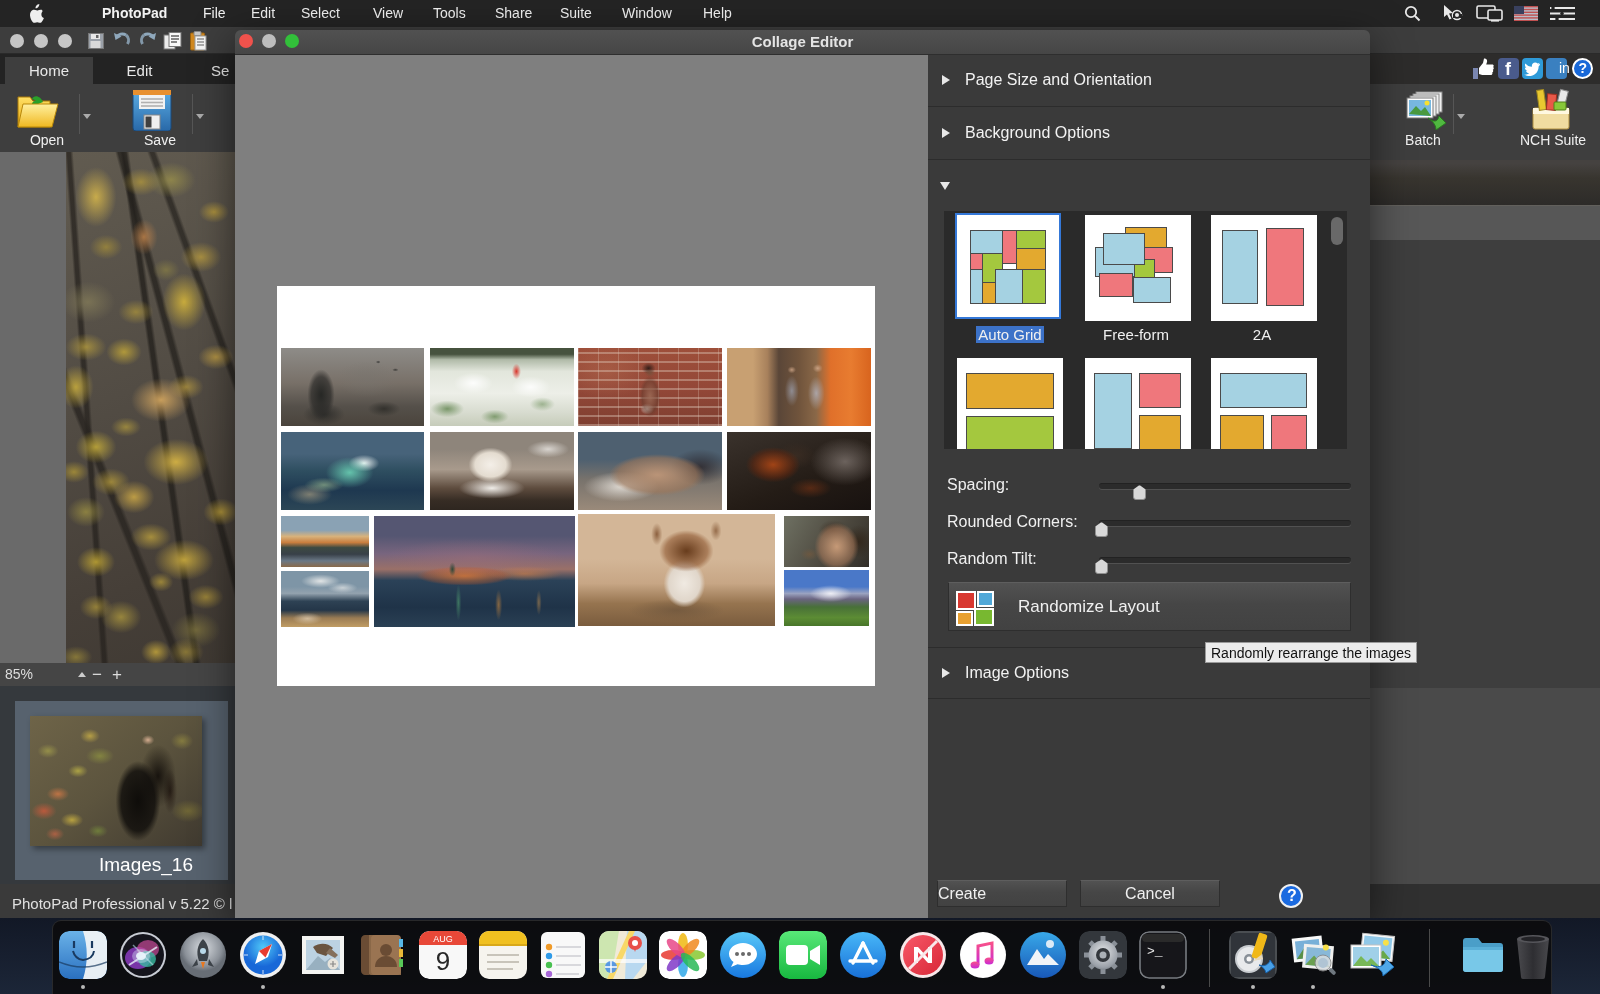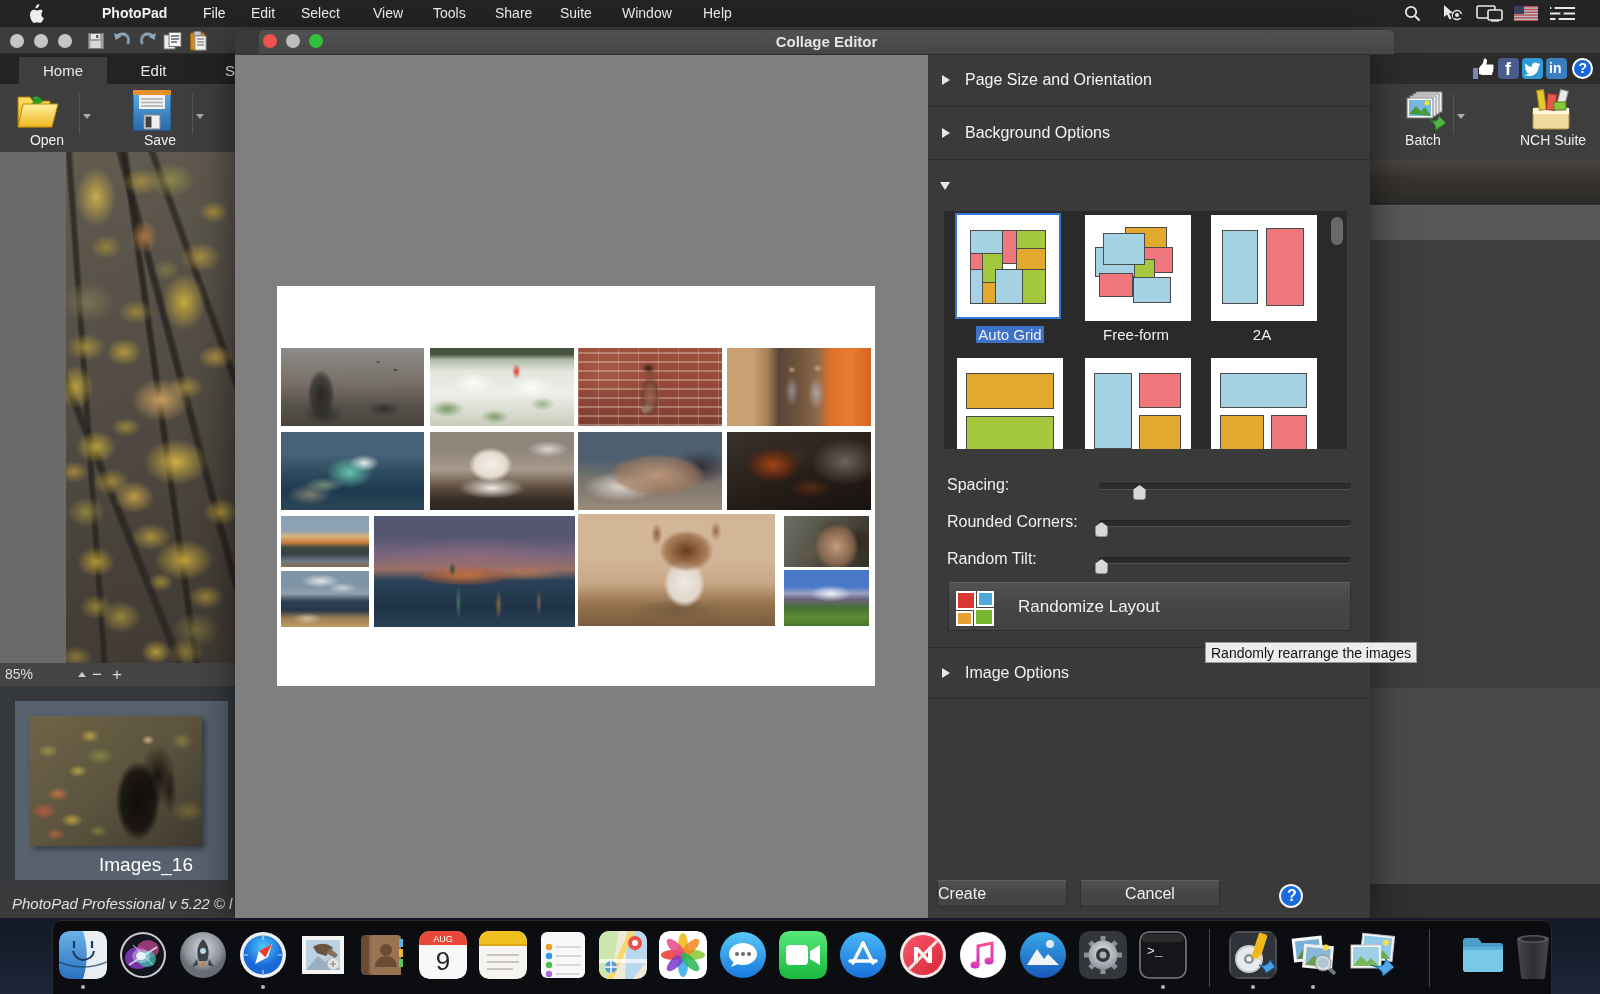--- a/index.html
+++ b/index.html
@@ -8,41 +8,41 @@
 
 
 #menubar { left:0; top:0; width:1600px; height:27px; background:#242424; color:#f2f2f2; font-size:14px; }
 #menubar .mi { position:absolute; top:5px;margin-left:36px; }
 
 
 #mainwin { left:0; top:27px; width:1600px; height:903px; background:#3e3e3e; }
 #titlebar { left:0; top:1px; width:1600px; height:26px; background:#3d3d3d; border-bottom:1px solid #2a2a2a; }
 .tl { position:absolute; top:6px; width:14px; height:14px; border-radius:50%; }
 #tabbar { left:0; top:27px; width:460px; height:30px; background:#232323; }
-.tab { position:absolute; top:3px; height:27px; color:#e8e8e8; font-size:15px; text-align:center; line-height:27px;margin-left:14px; }
+.tab { position:absolute; top:3px; height:27px; color:#e8e8e8; font-size:15px; text-align:center; line-height:27px; }
 .tab.active { background:#3e3e3e; }
 #toolbar { left:0; top:57px; width:460px; height:68px; background:#3e3e3e; }
 #canvasL { left:0; top:125px; width:460px; height:511px; background:#6a6a6a; }
 #autumn { left:66px; top:0; width:394px; height:511px; }
 #zoombar { left:0; top:636px; width:460px; height:23px; background:#454545; color:#ddd; font-size:14px; }
 #thumbpanel { left:0; top:659px; width:460px; height:198px; background:#35393d; }
-#statusbar { left:0; top:857px; width:460px; height:46px; background:#3a3a3a; color:#e0e0e0; font-size:15px;font-style:italic; }
+#statusbar { left:0; top:857px; width:460px; height:46px; background:#3a3a3a; color:#e0e0e0; font-size:15px; }
 
 
 #socialbar { left:1368px; top:27px; width:232px; height:30px; background:#2d2c2b; }
 #toolbarR { left:1368px; top:57px; width:232px; height:68px; background:#3e3e3e; }
 #stripR1 { left:1368px; top:133px; width:232px; height:45px; background:linear-gradient(180deg,#454240 0 8%,#38352f 40%,#2d2b29); }
 #rowR { left:1368px; top:178px; width:232px; height:35px; background:#575757; border-top:1px solid #62605c; }
 #listR { left:1368px; top:213px; width:232px; height:448px; background:#484848; color:#ececec; font-size:15px; border-top:1px solid #555; }
 #listR2 { left:1368px; top:661px; width:232px; height:196px; background:#4a4a4a; }
 #stripR2 { left:1368px; top:857px; width:232px; height:36px; background:#303030; }
 
 
 #collwin { left:235px; top:30px; width:1135px; height:888px; background:#3a3a3a; border-radius:6px 6px 0 0; box-shadow:0 10px 40px rgba(0,0,0,.55); }
-#colltitle { left:0; top:0; width:1135px; height:25px; background:linear-gradient(180deg,#515151,#464646); border-radius:6px 6px 0 0; border-bottom:1px solid #2e2e2e;margin-left:24px; }
+#colltitle { left:0; top:0; width:1135px; height:25px; background:linear-gradient(180deg,#515151,#464646); border-radius:6px 6px 0 0; border-bottom:1px solid #2e2e2e; }
 #collcanvas { left:0; top:25px; width:693px; height:863px; background:#7f7f7f; }
 #page { left:42px; top:231px; width:598px; height:400px; background:#fff; }
 .ph { position:absolute; }
 
 
 #panel { left:693px; top:25px; width:442px; height:863px; background:#3a3a3a; color:#f0f0f0; }
 .hdr { position:absolute; left:0; width:442px; font-size:16px; color:#f2f2f2; }
 .tri-r { position:absolute; width:0; height:0; border-left:8px solid #e8e8e8; border-top:5px solid transparent; border-bottom:5px solid transparent; }
 .tri-d { position:absolute; width:0; height:0; border-top:8px solid #e8e8e8; border-left:5px solid transparent; border-right:5px solid transparent; }
 .sep { position:absolute; left:0; width:442px; height:1px; background:#2c2c2c; }
@@ -311,21 +311,21 @@
         </svg>
     <div class="abs" style="left:130px;top:4px;width:21px;height:21px;background:#4a5b8c;border-radius:4px">
           <div class="abs" style="left:7px;top:1px;color:#fff;font-size:18px;font-weight:700">f</div>
         </div>
     <div class="abs" style="left:154px;top:4px;width:21px;height:21px;background:#2e9ad8;border-radius:4px">
           <svg style="position:absolute;left:2px;top:4px" width="17" height="14" viewBox="0 0 17 14">
             <path fill="#fff" d="M16 2 c-.6.3-1.2.4-1.8.5 .7-.4 1.1-1 1.4-1.7-.6.4-1.3.6-2 .8 -.6-.6-1.5-1-2.4-1-2.3 0-3.8 2.1-3.2 4.2-2.6-.1-5-1.4-6.6-3.4-.9 1.5-.4 3.4 1 4.4-.5 0-1-.2-1.5-.4 0 1.6 1.1 3 2.7 3.4-.5.1-1 .2-1.5.1.4 1.3 1.6 2.3 3.1 2.3-1.4 1.1-3.1 1.6-4.9 1.4 1.5.9 3.2 1.5 5 1.5 6.1 0 9.5-5.1 9.3-9.7.6-.5 1.2-1 1.4-1.6z"></path>
           </svg>
         </div>
     <div class="abs" style="left:178px;top:4px;width:21px;height:21px;background:#3a80c0;border-radius:4px">
-          <div class="abs" style="left:3px;top:2px;color:#fff;font-size:14px;font-weight:700">in</div>
+          <div class="abs" style="left:13px;top:2px;color:#fff;font-size:14px;font-weight:400">in</div>
         </div>
     <div class="abs" style="left:204px;top:4px;width:21px;height:21px;border-radius:50%;background:#1868d8;border:2.5px solid #fff">
           <div class="abs" style="left:4.5px;top:0px;color:#fff;font-size:14px;font-weight:700">?</div>
         </div>
   </div>
   <div class="abs" id="toolbarR">
     <svg class="abs" style="left:34px;top:6px" width="46" height="40" viewBox="0 0 46 40">
           <g>
             <rect x="14" y="2" width="26" height="20" fill="#f0f0f0" stroke="#888"></rect>
             <rect x="11" y="4" width="26" height="20" fill="#f0f0f0" stroke="#888"></rect>

